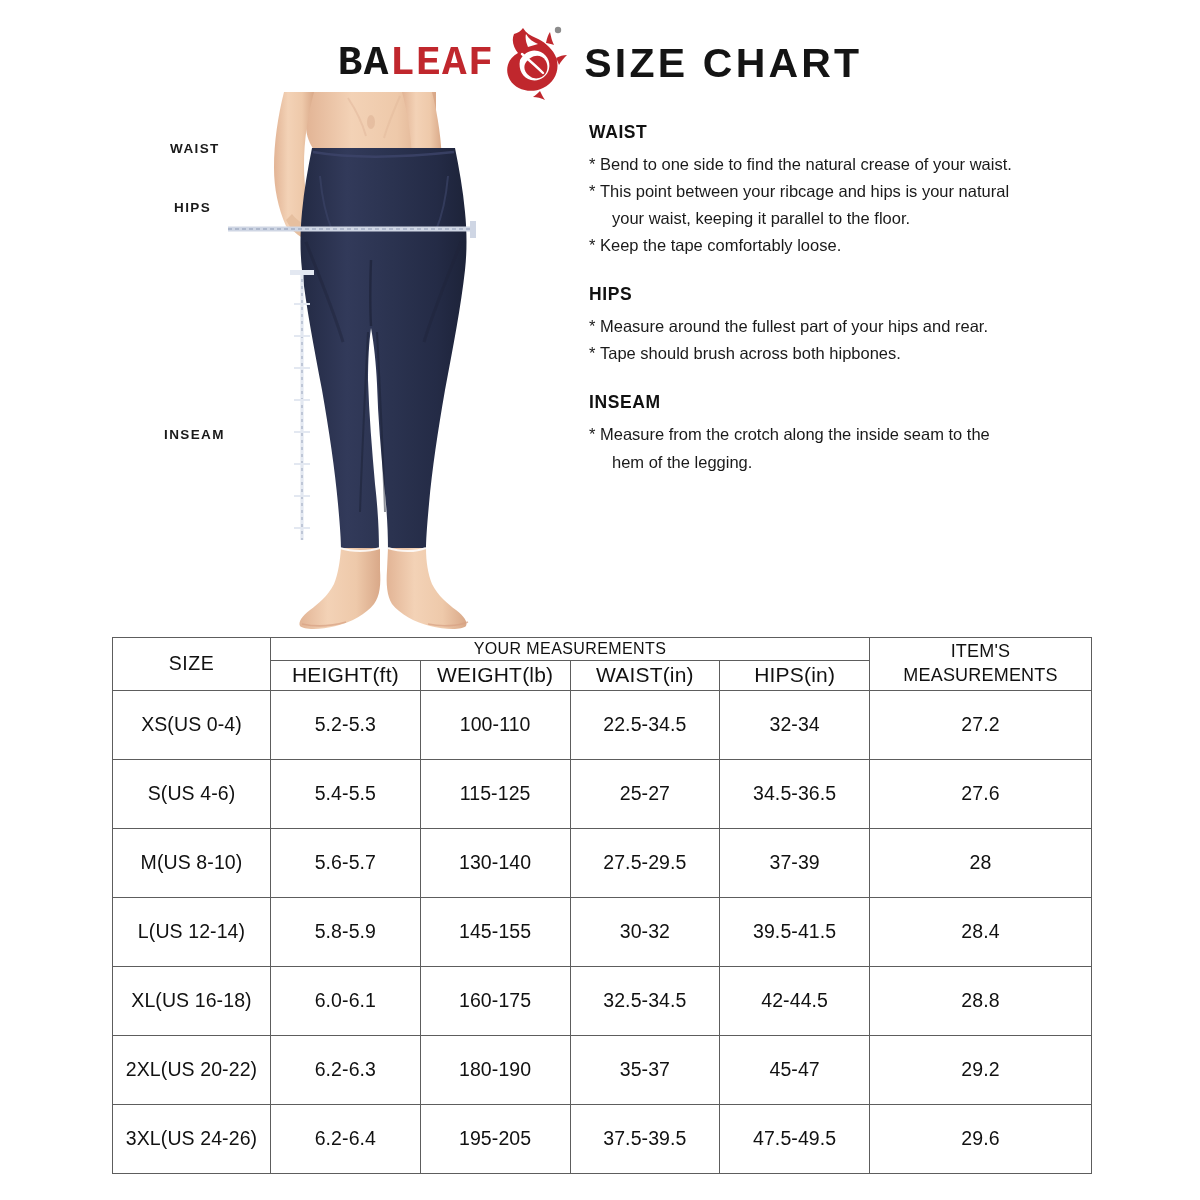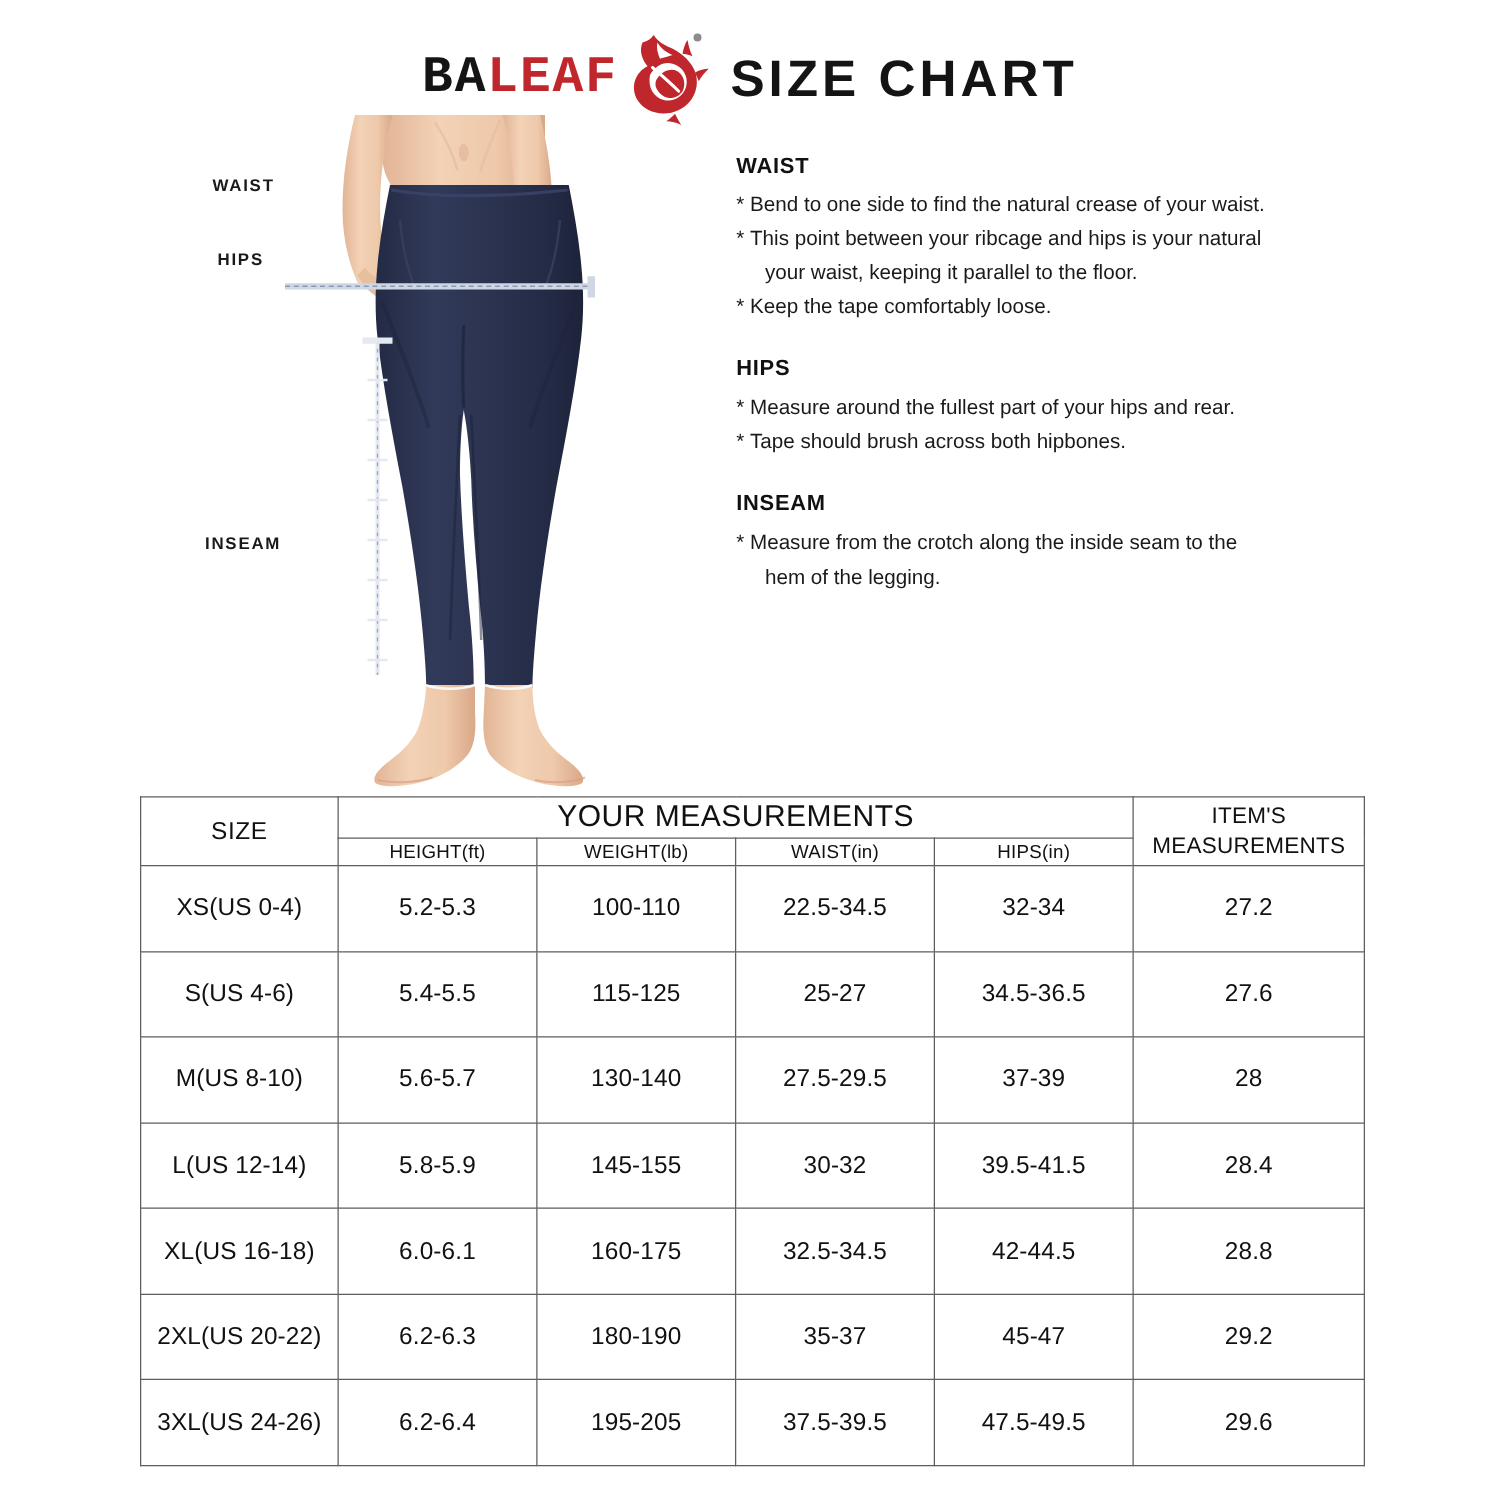--- a/index.html
+++ b/index.html
@@ -130,25 +130,25 @@
     vertical-align: middle;
     font-weight: normal;
     color: #111;
     padding: 2px 3px;
   }
   th.col-size     { width: 158px; }
   th.col-height   { width: 168px; }
   th.col-weight   { width: 159px; }
   th.col-waist    { width: 160px; }
   th.col-hips     { width: 150px; }
-  th.col-inseam   { width: 185px; }
-
-  .hdr-group  { font-size: 24px; letter-spacing: 0.4px; }
+  th.col-inseam   { width: 222px; }
+
+  .hdr-group  { font-size: 16px; letter-spacing: 0.4px; }
   .hdr-size   { font-size: 19.5px; letter-spacing: 0.5px; }
-  .hdr-sub    { font-size: 15px; letter-spacing: 0.2px; }
+  .hdr-sub    { font-size: 21px; letter-spacing: 0.2px; }
   .hdr-item   { font-size: 18px; line-height: 1.32; letter-spacing: 0.2px; }
 
   td.cell { font-size: 19.5px; letter-spacing: 0.1px; height: 67px; }
   td.cell-size { font-size: 19.5px; }
 </style>
 </head>
 <body>
 
 <div id="header">
   <span class="brand"><span class="ba">BA</span><span class="leaf">LEAF</span></span>

